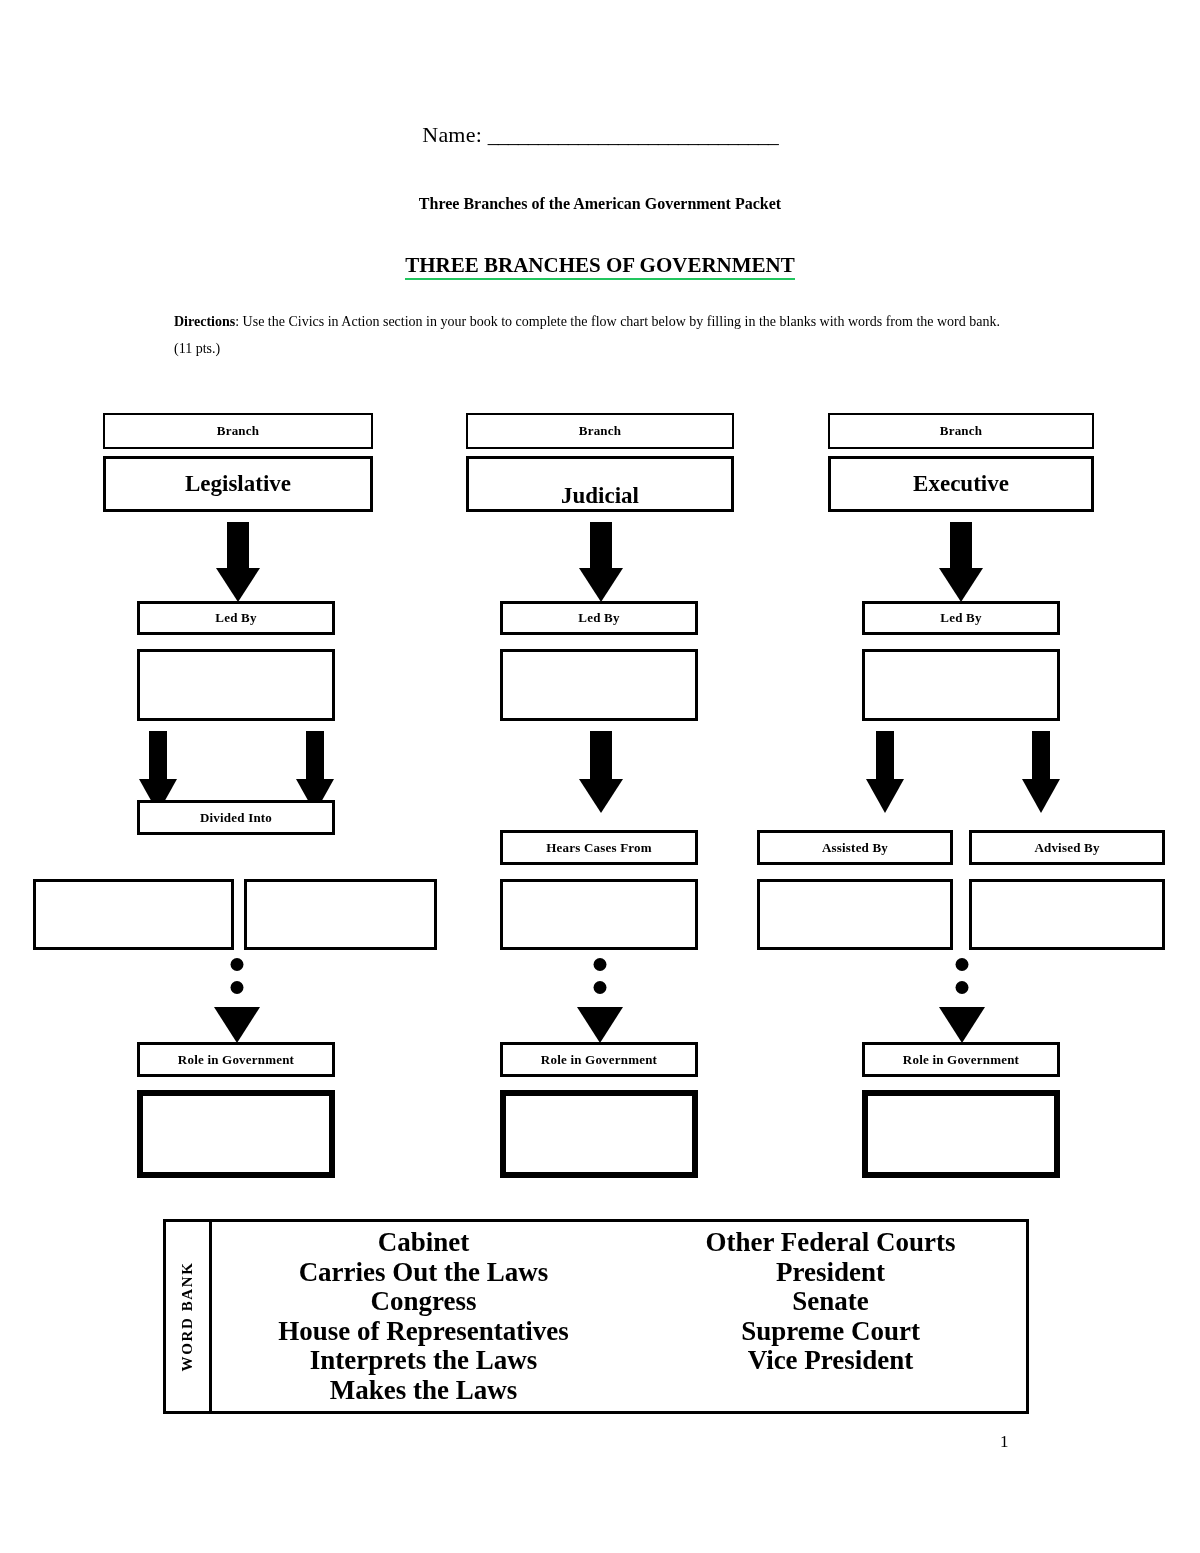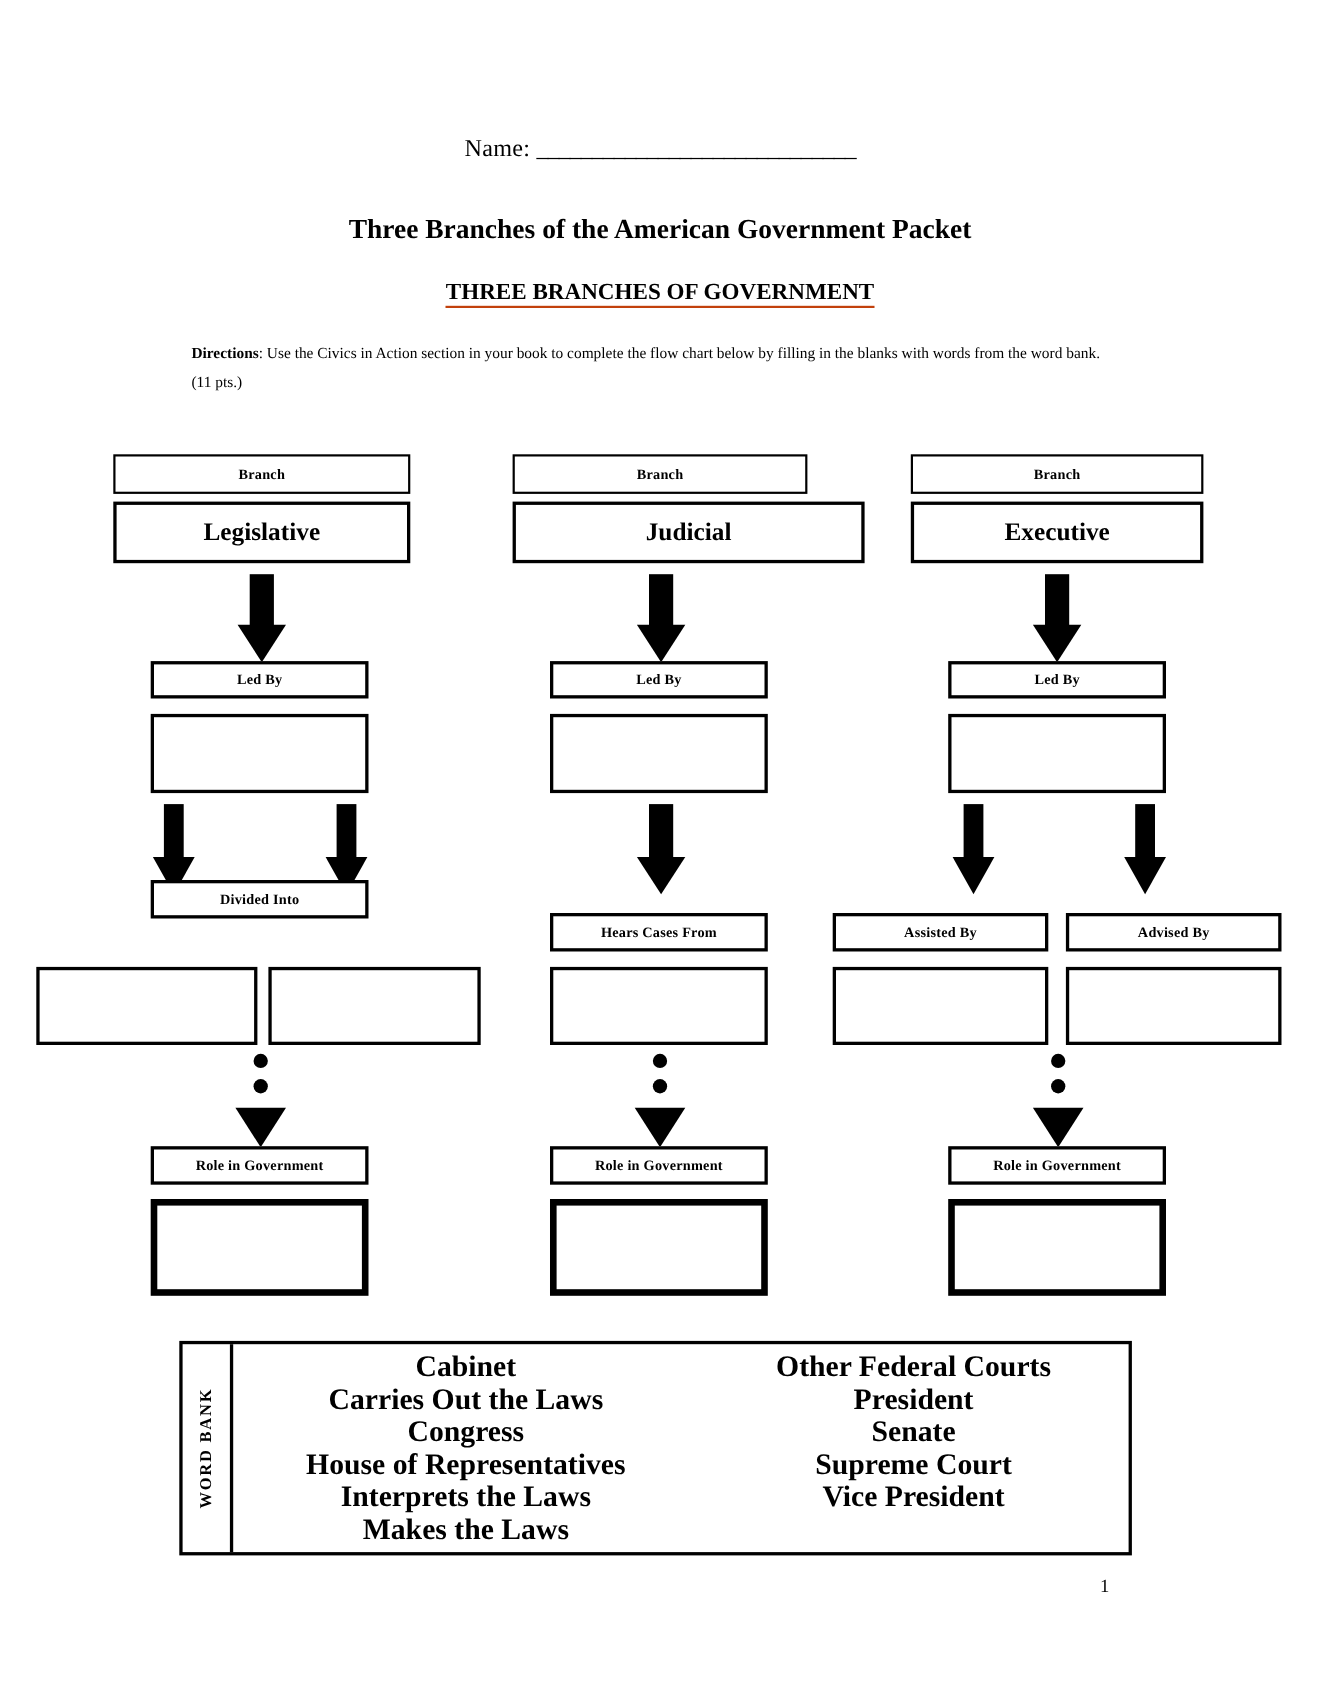--- a/index.html
+++ b/index.html
@@ -18,27 +18,27 @@
     position:absolute; left:0; top:122px; width:1200px;
     text-align:center;
     font-size:22px; letter-spacing:.2px;
     white-space:nowrap;
   }
   .name-label{ font-family:"Liberation Serif", serif; }
   .name-blank{ font-family:"Liberation Serif", serif; letter-spacing:-1px; }
 
   .doc-title{
     position:absolute; left:0; top:195px; width:1200px;
-    text-align:center; font-size:25px; font-weight:bold;
+    text-align:center; font-size:16px; font-weight:bold;
   }
   .sub-title{
     position:absolute; left:0; top:253px; width:1200px;
     text-align:center; font-size:21px; font-weight:bold;
   }
-  .sub-title span{ border-bottom:2px solid #c2410c; padding-bottom:1px; }
+  .sub-title span{ border-bottom:2px solid #22c55e; padding-bottom:1px; }
 
   .directions{
     position:absolute; left:174px; top:308px; width:830px;
     font-size:14px; line-height:27px; text-align:left;
   }
   .directions b{ font-weight:bold; }
 
   
   .fc{ position:absolute; left:0; top:0; width:1200px; height:1553px; }
 
@@ -191,21 +191,21 @@
   </div>
 
   <div class="box heavy" style="left:137px; top:1090px; width:198px; height:88px;">
     <span class="lbl"></span>
   </div>
 
   <div class="box thin" style="left:466px; top:413px; width:268px; height:36px;">
     <span class="lbl">Branch</span>
   </div>
 
-  <div class="box med" style="left:466px; top:456px; width:320px; height:56px;">
+  <div class="box med" style="left:466px; top:456px; width:268px; height:56px;align-items:flex-end;">
     <span class="branchname">Judicial</span>
   </div>
 
   <div class="arrow-block" style="left:566px; top:522px; width:70px; height:80px;">
     <div class="shaft" style="width:22px; height:48px;"></div>
     <div class="head"></div>
   </div>
 
   <div class="box med" style="left:500px; top:601px; width:198px; height:34px;">
     <span class="lbl">Led By</span>

